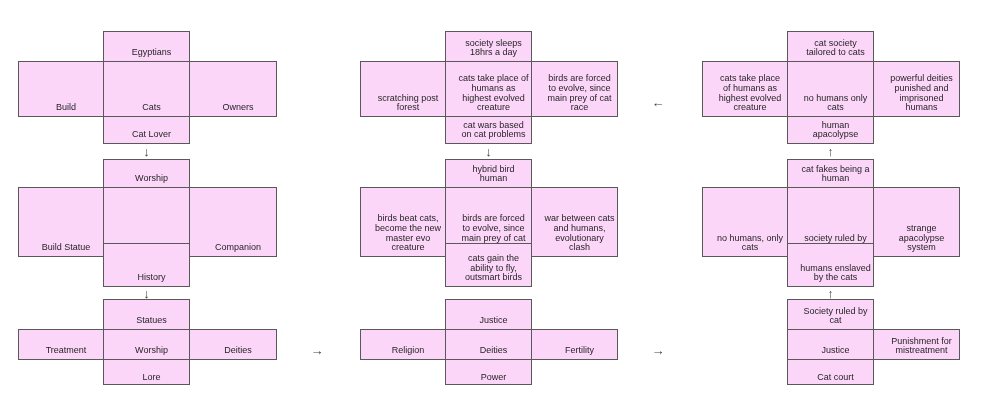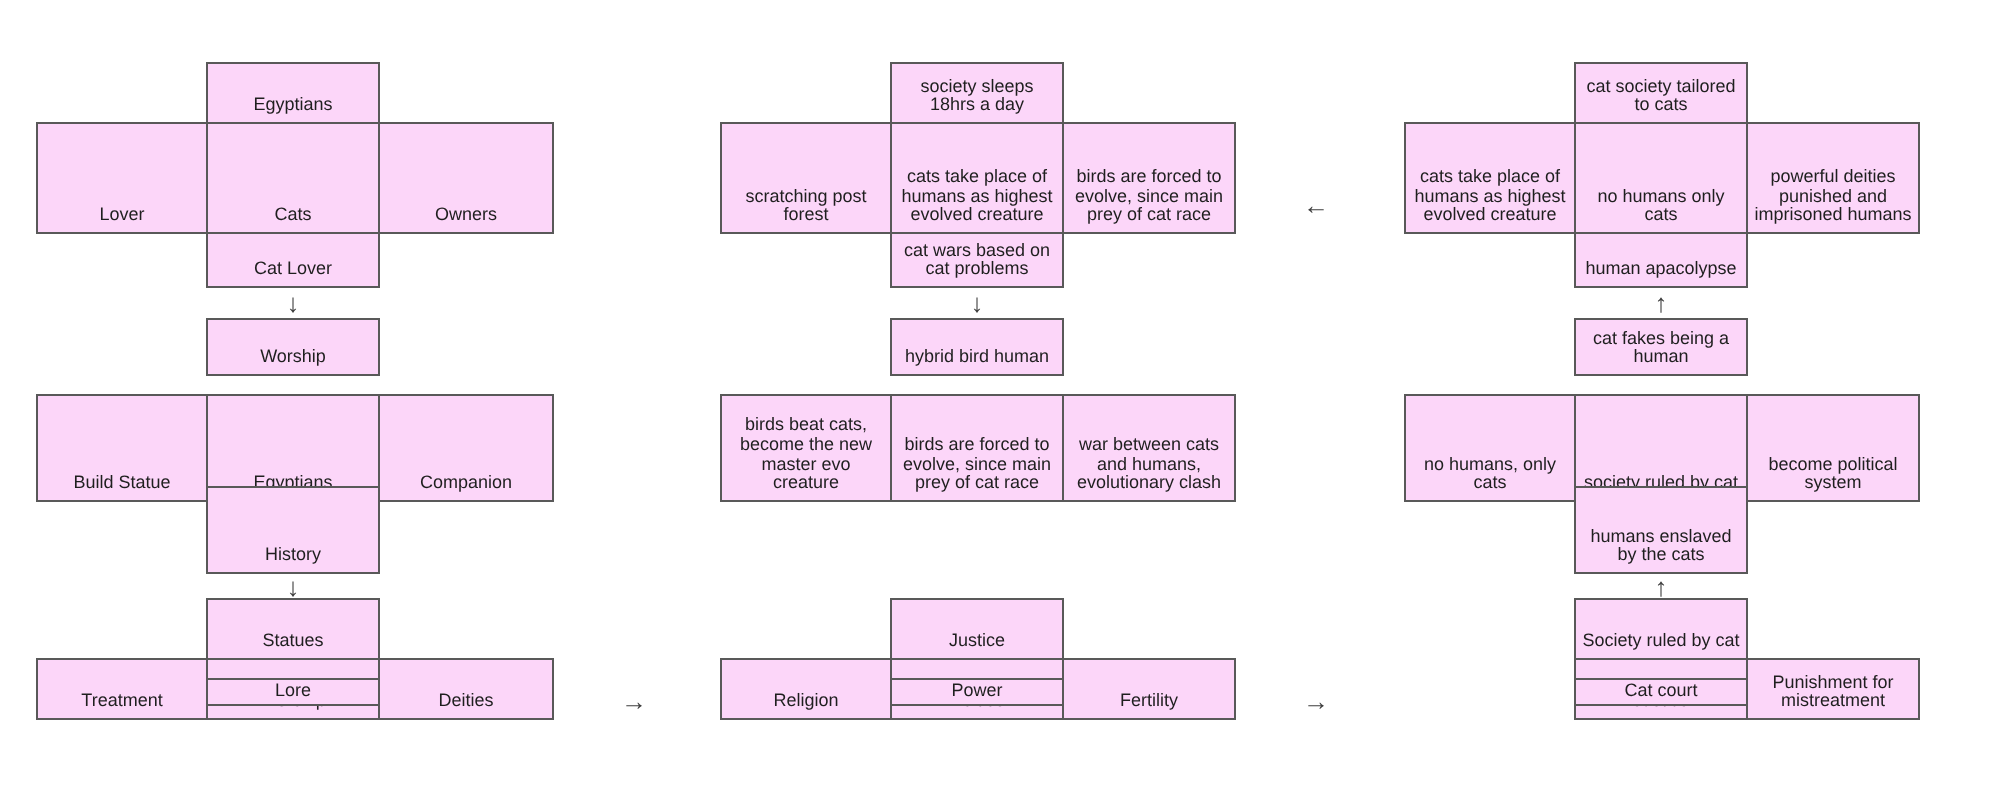--- a/index.html
+++ b/index.html
@@ -16,62 +16,62 @@
     background:var(--cell-fill,#fcd6f9);
     border:1px solid var(--cell-border,#595959);
     display:flex;
     flex-direction:column;
     justify-content:flex-end;
     align-items:center;
     text-align:center;
     font-size:9px;
     line-height:9.7px;
     color:#1f1f1f;
-    padding:1px 2px 3px 2px;
+    padding:1px 2px 3px 12px;
   }
   
   .c1L{left:18px;width:86px}
   .c1C{left:103px;width:87px}
   .c1R{left:189px;width:88px}
   
   .c2L{left:360px;width:86px}
   .c2C{left:445px;width:87px}
   .c2R{left:531px;width:87px}
   
   .c3L{left:702px;width:86px}
   .c3C{left:787px;width:87px}
   .c3R{left:873px;width:87px}
   
   .r1T{top:31px;height:31px}
   .r1M{top:61px;height:56px}
   .r1B{top:116px;height:28px}
   
   .r2T{top:159px;height:29px}
-  .r2M{top:197px;height:54px}
+  .r2M{top:187px;height:70px}
   .r2B{top:243px;height:44px}
   
   .r3T{top:299px;height:31px}
   .r3M{top:329px;height:31px}
-  .r3B{top:339px;height:14px;padding-top:0;padding-bottom:1px}
+  .r3B{top:359px;height:26px;padding-top:0;padding-bottom:1px}
   .arrow{
     position:absolute;
     width:22px;height:15px;
     display:flex;align-items:center;justify-content:center;
     font-size:13px;
     color:var(--arrow,#404040);
   }
   .arrow.v{width:15px}
 </style>
 </head>
 <body>
 
 <div class="canvas">
 
   <div class="cell c1C r1T">Egyptians</div>
-  <div class="cell c1L r1M">Lover</div>
+  <div class="cell c1L r1M">Build</div>
   <div class="cell c1C r1M">Cats</div>
   <div class="cell c1R r1M">Owners</div>
   <div class="cell c1C r1B">Cat Lover</div>
 
   <div class="cell c1C r2T">Worship</div>
   <div class="cell c1L r2M">Build Statue</div>
   <div class="cell c1C r2M">Egyptians</div>
   <div class="cell c1R r2M">Companion</div>
   <div class="cell c1C r2B">History</div>
 
@@ -84,37 +84,38 @@
   <div class="cell c2C r1T">society sleeps 18hrs a day</div>
   <div class="cell c2L r1M">scratching post forest</div>
   <div class="cell c2C r1M">cats take place of humans as highest evolved creature</div>
   <div class="cell c2R r1M">birds are forced to evolve, since main prey of cat race</div>
   <div class="cell c2C r2T">hybrid bird human</div>
 
   <div class="cell c2C r1B">cat wars based on cat problems</div>
   <div class="cell c2L r2M">birds beat cats, become the new master evo creature</div>
   <div class="cell c2C r2M">birds are forced to evolve, since main prey of cat race</div>
   <div class="cell c2R r2M">war between cats and humans, evolutionary clash</div>
+  <div class="cell c2C r2B">cats gain the ability to fly, outsmart birds</div>
 
   <div class="cell c2C r3T">Justice</div>
   <div class="cell c2L r3M">Religion</div>
   <div class="cell c2C r3M">Deities</div>
   <div class="cell c2R r3M">Fertility</div>
   <div class="cell c2C r3B">Power</div>
 
   <div class="cell c3C r1T">cat society tailored to cats</div>
   <div class="cell c3L r1M">cats take place of humans as highest evolved creature</div>
   <div class="cell c3C r1M">no humans only cats</div>
   <div class="cell c3R r1M">powerful deities punished and imprisoned humans</div>
   <div class="cell c3C r2T">cat fakes being a human</div>
 
   <div class="cell c3C r1B">human apacolypse</div>
   <div class="cell c3L r2M">no humans, only cats</div>
   <div class="cell c3C r2M">society ruled by cat</div>
-  <div class="cell c3R r2M">become political system</div>
+  <div class="cell c3R r2M">strange apacolypse system</div>
   <div class="cell c3C r2B">humans enslaved by the cats</div>
 
   <div class="cell c3C r3T">Society ruled by cat</div>
   <div class="cell c3C r3M">Justice</div>
   <div class="cell c3R r3M">Punishment for mistreatment</div>
   <div class="cell c3C r3B">Cat court</div>
 
   <span class="arrow v" style="left:139px;top:144px">↓</span>
   <span class="arrow v" style="left:139px;top:286px">↓</span>
   <span class="arrow v" style="left:481px;top:144px">↓</span>

